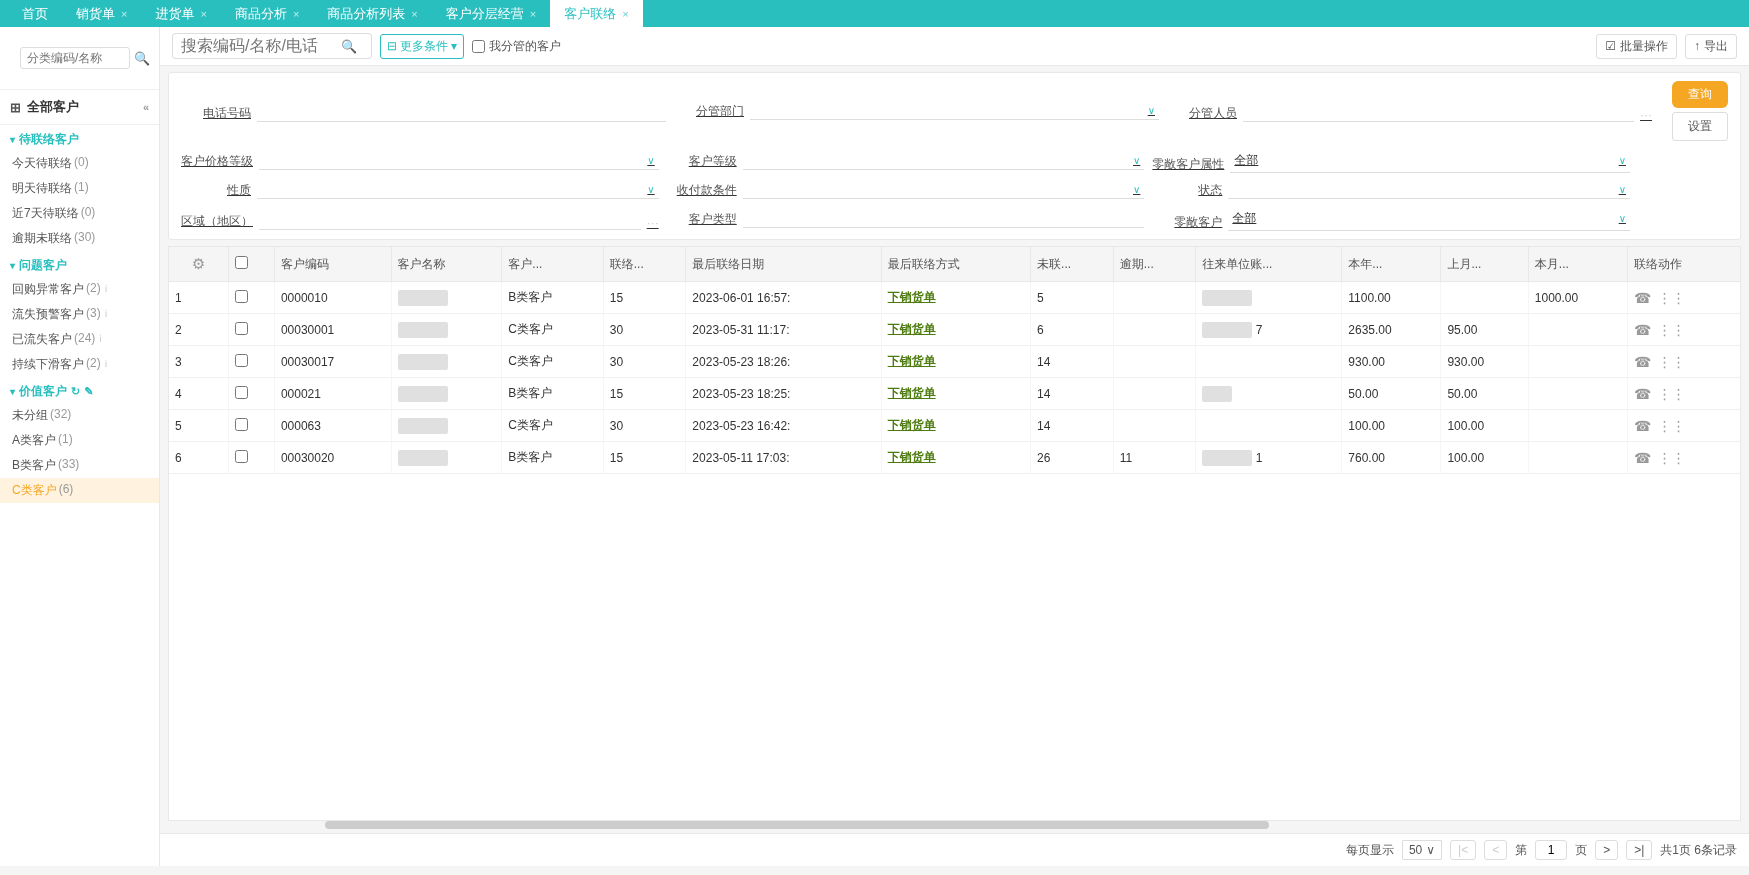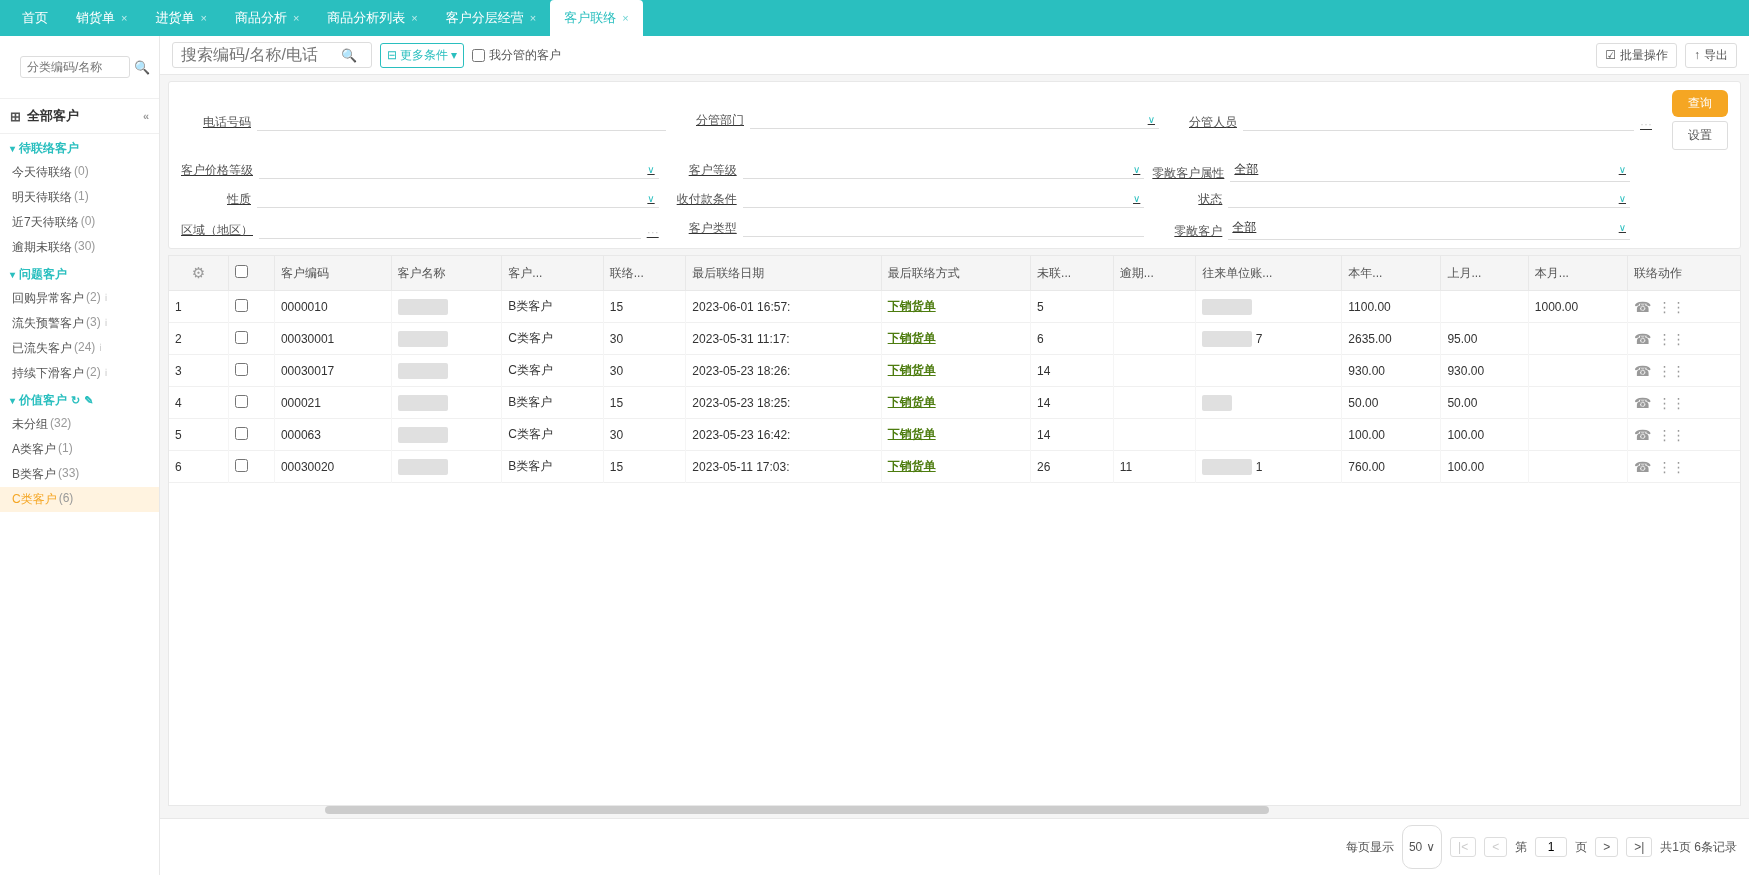--- a/index.html
+++ b/index.html
@@ -1,21 +1,21 @@
 <!DOCTYPE html>
 <html><head>
   <meta charset="utf-8">
   <style>
     * { box-sizing: border-box; margin: 0; padding: 0; }
     body { font-family: 'Microsoft YaHei', Arial, sans-serif; font-size: 12px; background: #f5f5f5; color: #333; overflow: hidden; }
 
     
     .top-nav {
       background: #2abfbf;
-      height: 36px;
+      height: 27px;
       display: flex;
       align-items: center;
       padding: 0 8px;
       gap: 0;
     }
     .nav-item {
       color: #fff;
       padding: 0 14px;
       height: 36px;
       display: flex;
@@ -314,22 +314,22 @@
       justify-content: flex-end;
       gap: 8px;
       font-size: 12px;
       color: #555;
     }
     .page-size-select {
       display: flex;
       align-items: center;
       gap: 4px;
       border: 1px solid #ddd;
-      border-radius: 10px;
-      padding: 14px 6px;
+      border-radius: 1px;
+      padding: 2px 6px;
       cursor: pointer;
     }
     .page-nav-btn {
       border: 1px solid #ddd;
       border-radius: 3px;
       padding: 2px 7px;
       cursor: pointer;
       background: #fff;
       color: #555;
       font-size: 12px;

